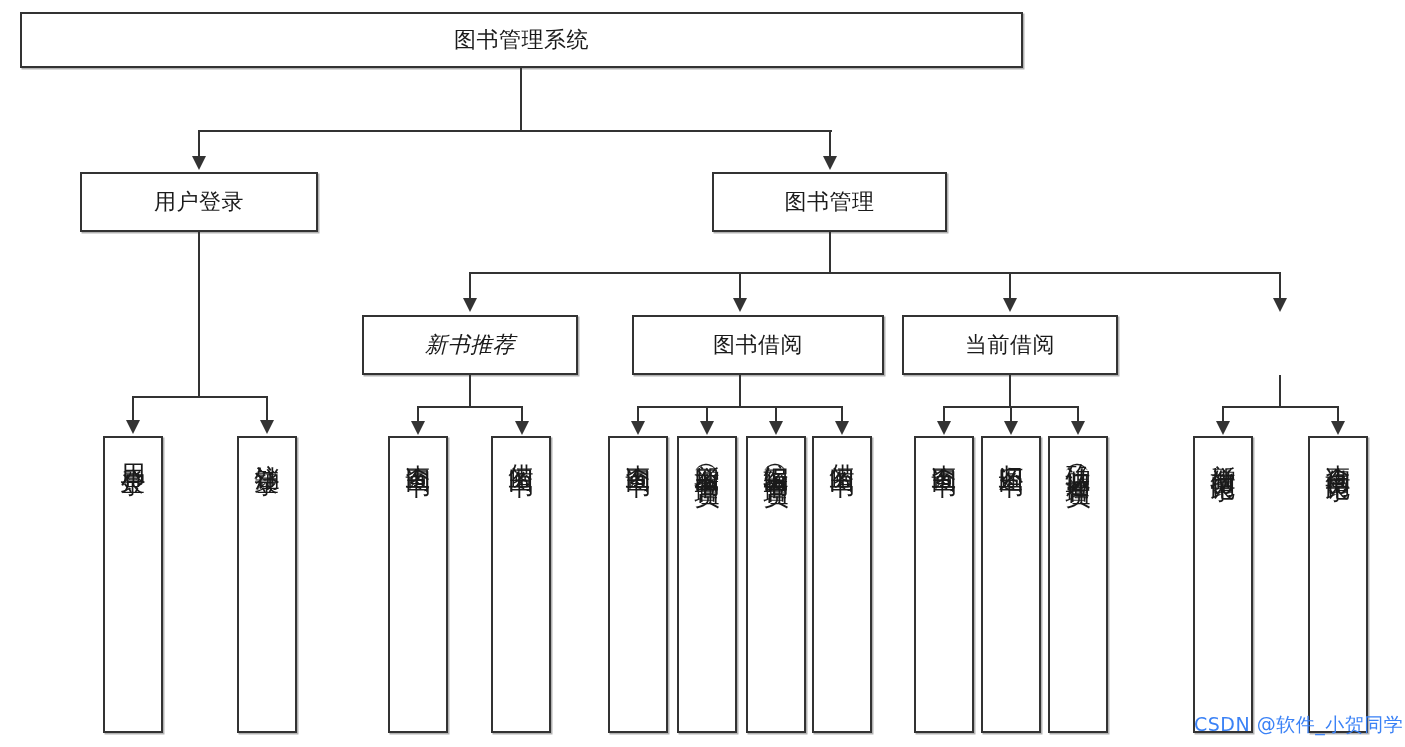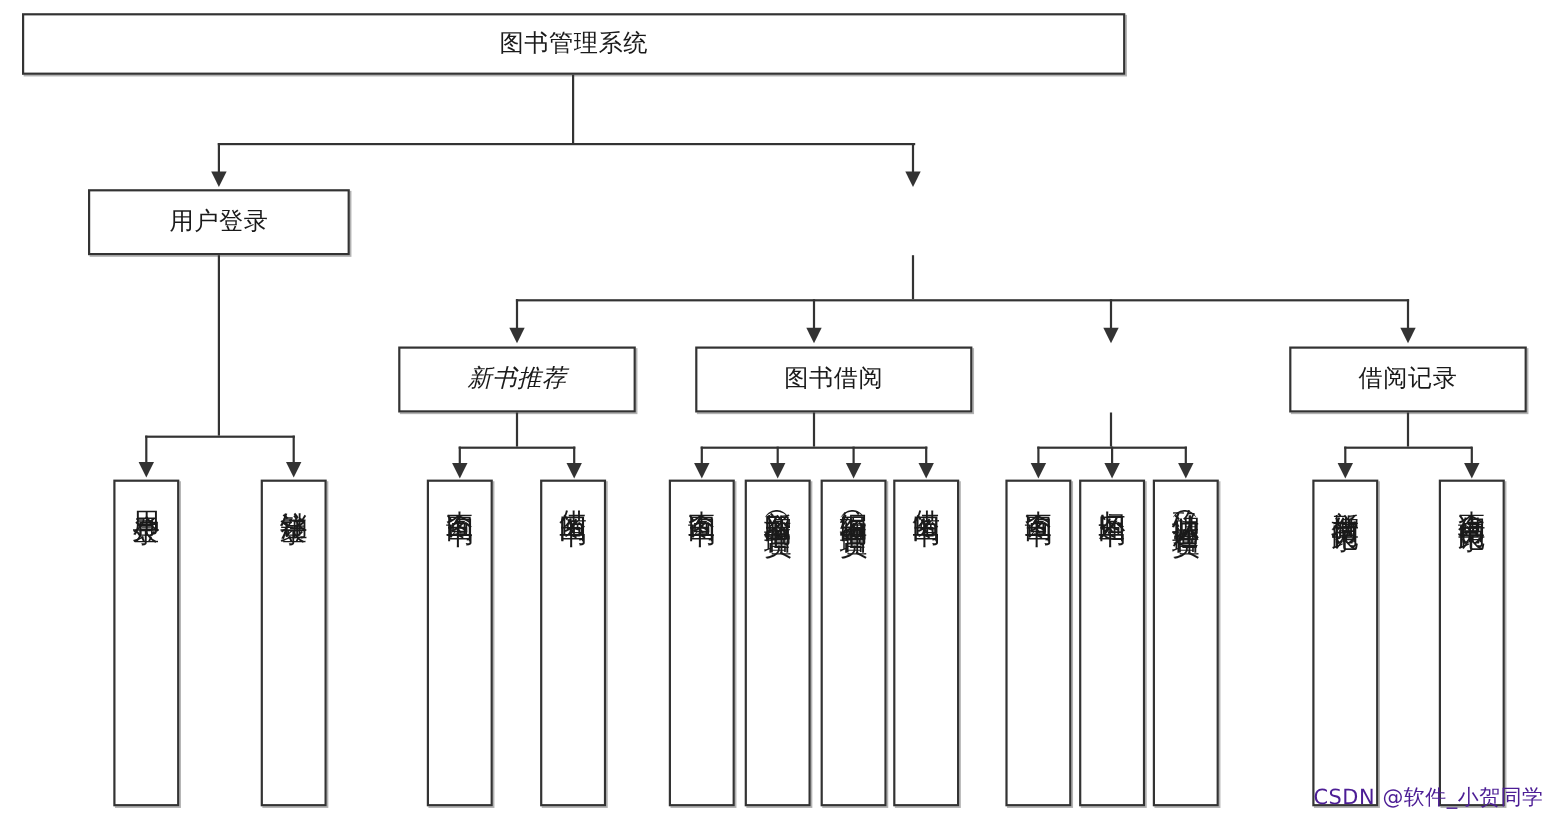--- a/index.html
+++ b/index.html
@@ -68,21 +68,21 @@
   .arrow {
     position: absolute;
     width: 0;
     height: 0;
     border-left: 7px solid transparent;
     border-right: 7px solid transparent;
     border-top: 14px solid #333333;
   }
   .watermark {
     position: absolute;
-    color: #4c1d95;
+    color: #3b82f6;
     font-size: 19px;
     white-space: nowrap;
     letter-spacing: 0.5px;
   }
 </style>
 </head>
 <body>
 
 <div id="canvas">
 
@@ -97,20 +97,23 @@
   <div class="ln vert" style="left:198px; top:130px; width:2px; height:28px;"></div>
   <div class="arrow" style="left:192px; top:156px;"></div>
 
   <div class="ln vert" style="left:829px; top:130px; width:2px; height:28px;"></div>
   <div class="arrow" style="left:823px; top:156px;"></div>
 
   <div class="node h" style="left:80px; top:172px; width:238px; height:60px;">
     <span class="label">用户登录</span>
   </div>
 
+  <div class="node h" style="left:712px; top:172px; width:235px; height:60px;">
+    <span class="label">图书管理</span>
+  </div>
 
   <div class="ln vert" style="left:198px; top:232px; width:2px; height:164px;"></div>
   <div class="ln horz" style="left:132px; top:396px; width:136px; height:2px;"></div>
   <div class="ln vert" style="left:132px; top:396px; width:2px; height:26px;"></div>
   <div class="arrow" style="left:126px; top:420px;"></div>
   <div class="ln vert" style="left:266px; top:396px; width:2px; height:26px;"></div>
   <div class="arrow" style="left:260px; top:420px;"></div>
 
   <div class="ln vert" style="left:829px; top:232px; width:2px; height:40px;"></div>
   <div class="ln horz" style="left:469px; top:272px; width:812px; height:2px;"></div>
@@ -122,22 +125,22 @@
   <div class="arrow" style="left:1003px; top:298px;"></div>
   <div class="ln vert" style="left:1279px; top:272px; width:2px; height:28px;"></div>
   <div class="arrow" style="left:1273px; top:298px;"></div>
 
   <div class="node h" style="left:362px; top:315px; width:216px; height:60px;font-style:italic;">
     <span class="label">新书推荐</span>
   </div>
   <div class="node h" style="left:632px; top:315px; width:252px; height:60px;">
     <span class="label">图书借阅</span>
   </div>
-  <div class="node h" style="left:1172px; top:315px; width:216px; height:60px;">
-    <span class="label">借阅记录</span>
+  <div class="node h" style="left:902px; top:315px; width:216px; height:60px;">
+    <span class="label">当前借阅</span>
   </div>
 
   <div class="ln vert" style="left:469px; top:375px; width:2px; height:31px;"></div>
   <div class="ln horz" style="left:417px; top:406px; width:106px; height:2px;"></div>
   <div class="ln vert" style="left:417px; top:406px; width:2px; height:18px;"></div>
   <div class="arrow" style="left:411px; top:421px;"></div>
   <div class="ln vert" style="left:521px; top:406px; width:2px; height:18px;"></div>
   <div class="arrow" style="left:515px; top:421px;"></div>
 
   <div class="ln vert" style="left:739px; top:375px; width:2px; height:31px;"></div>

